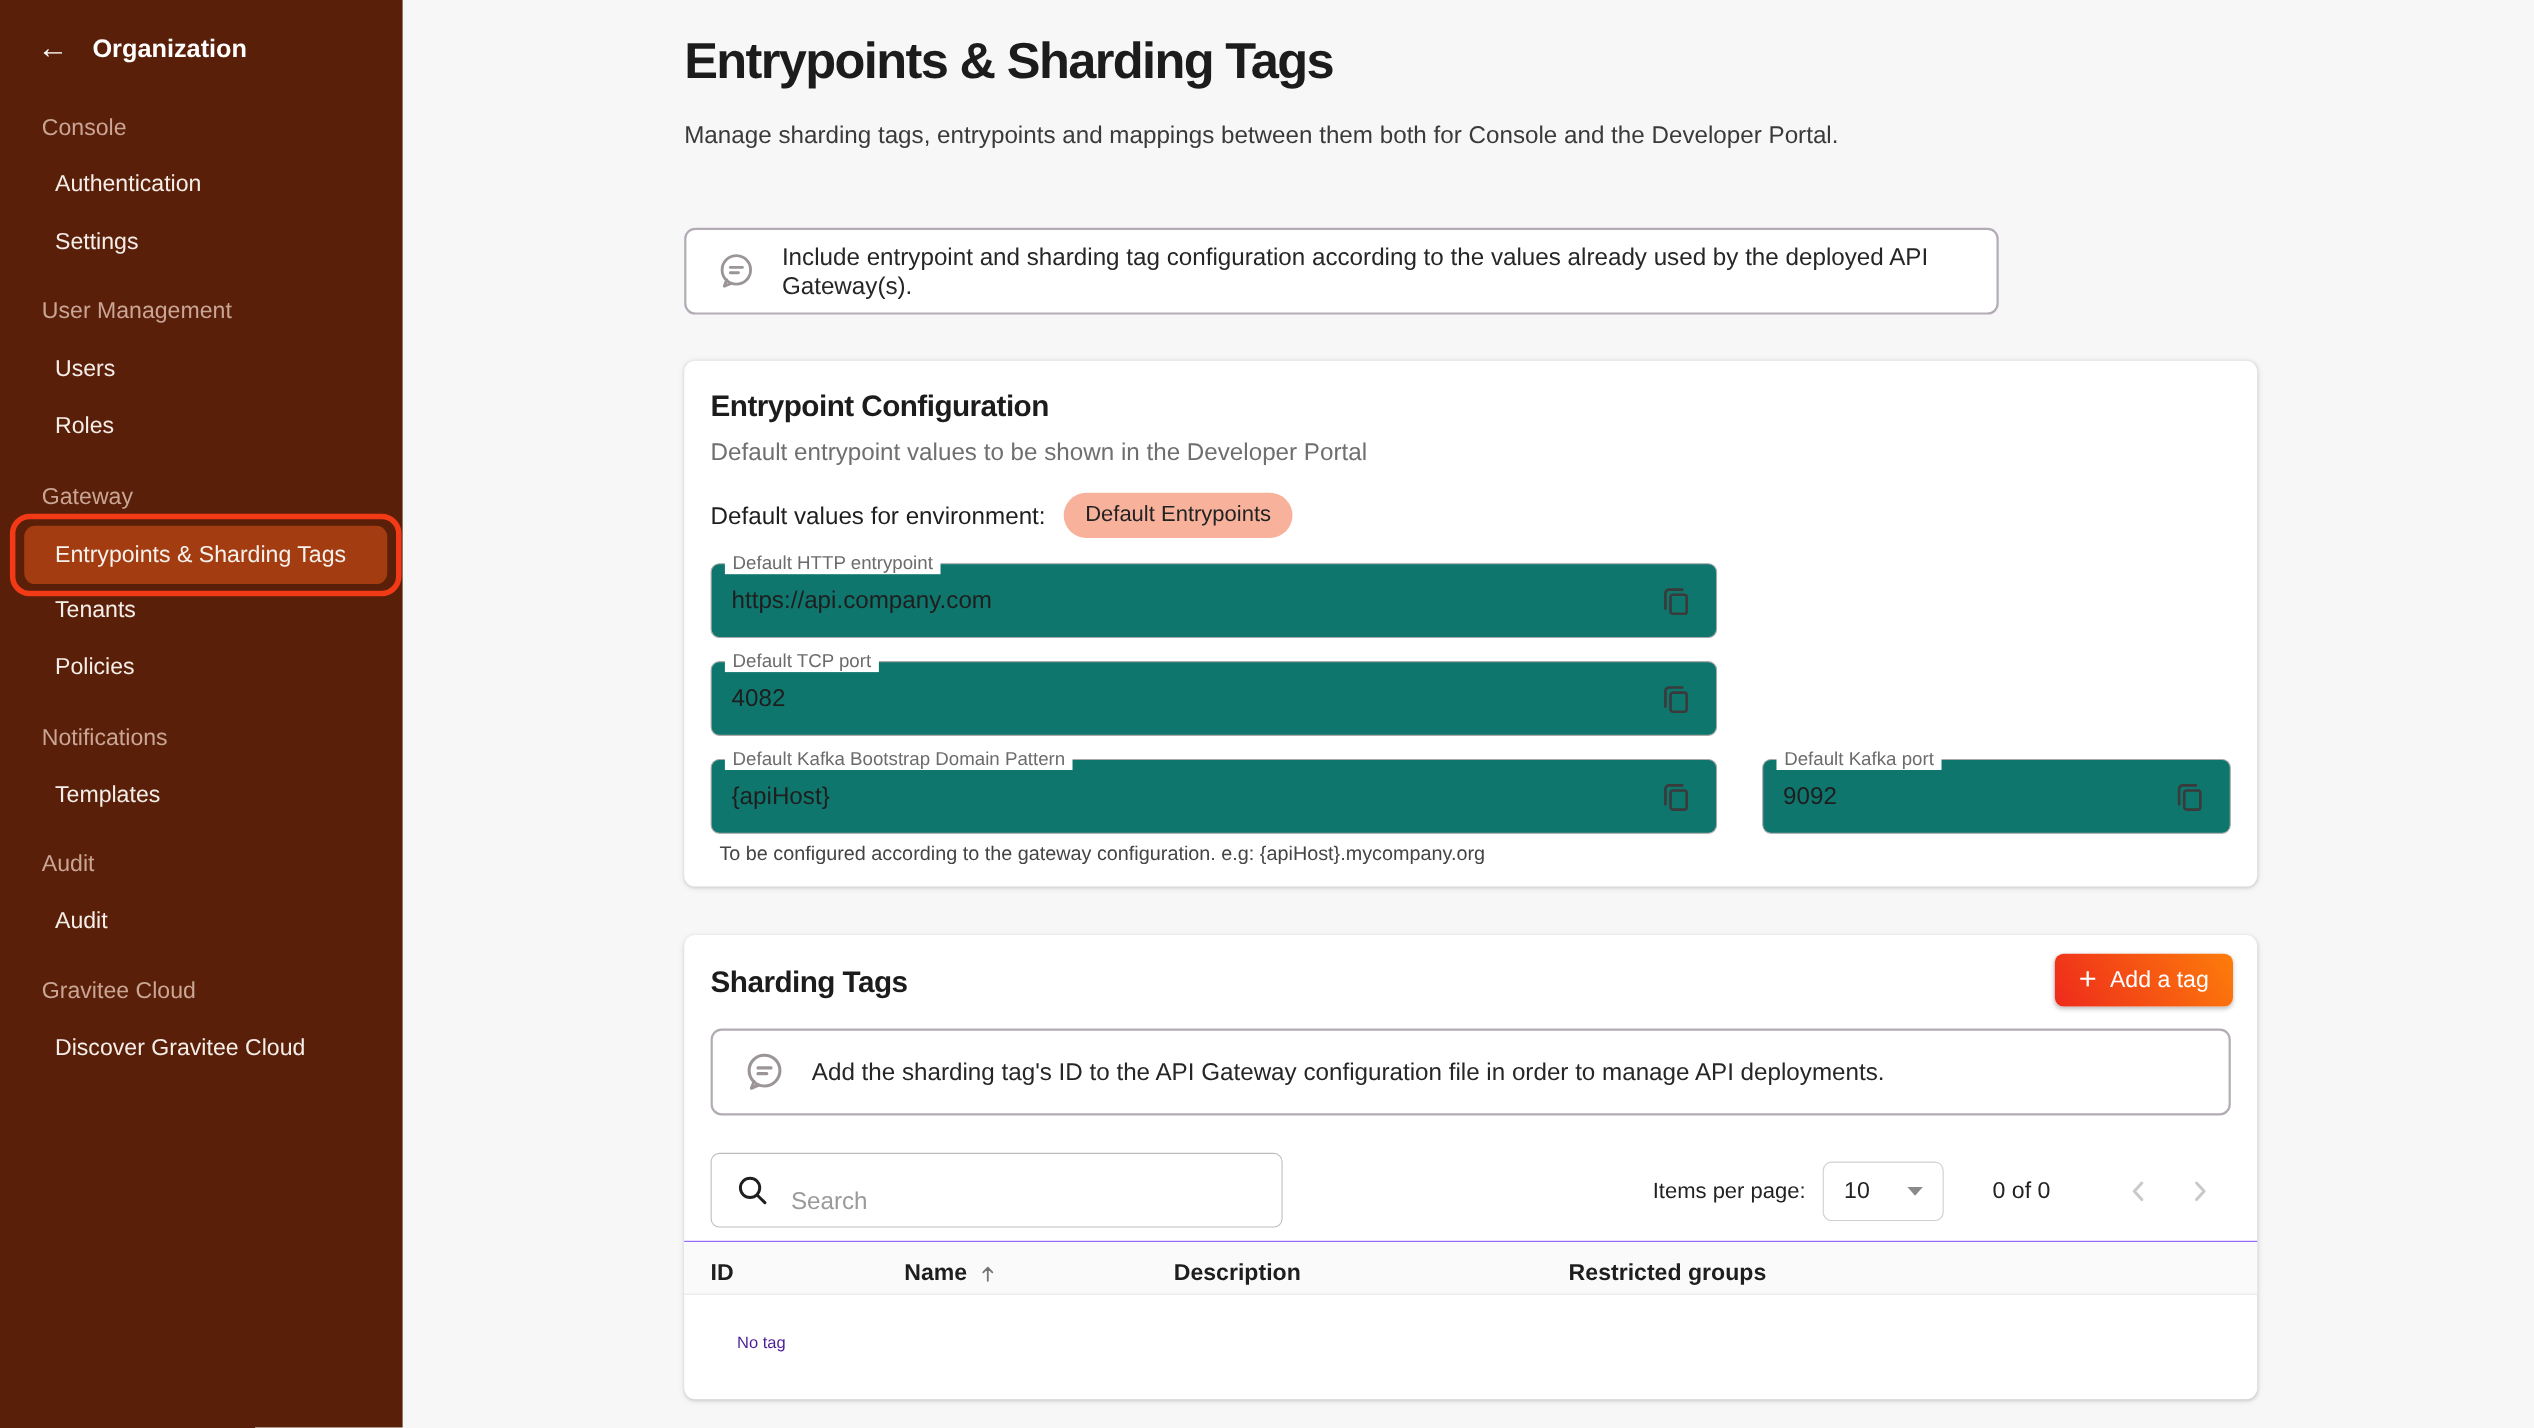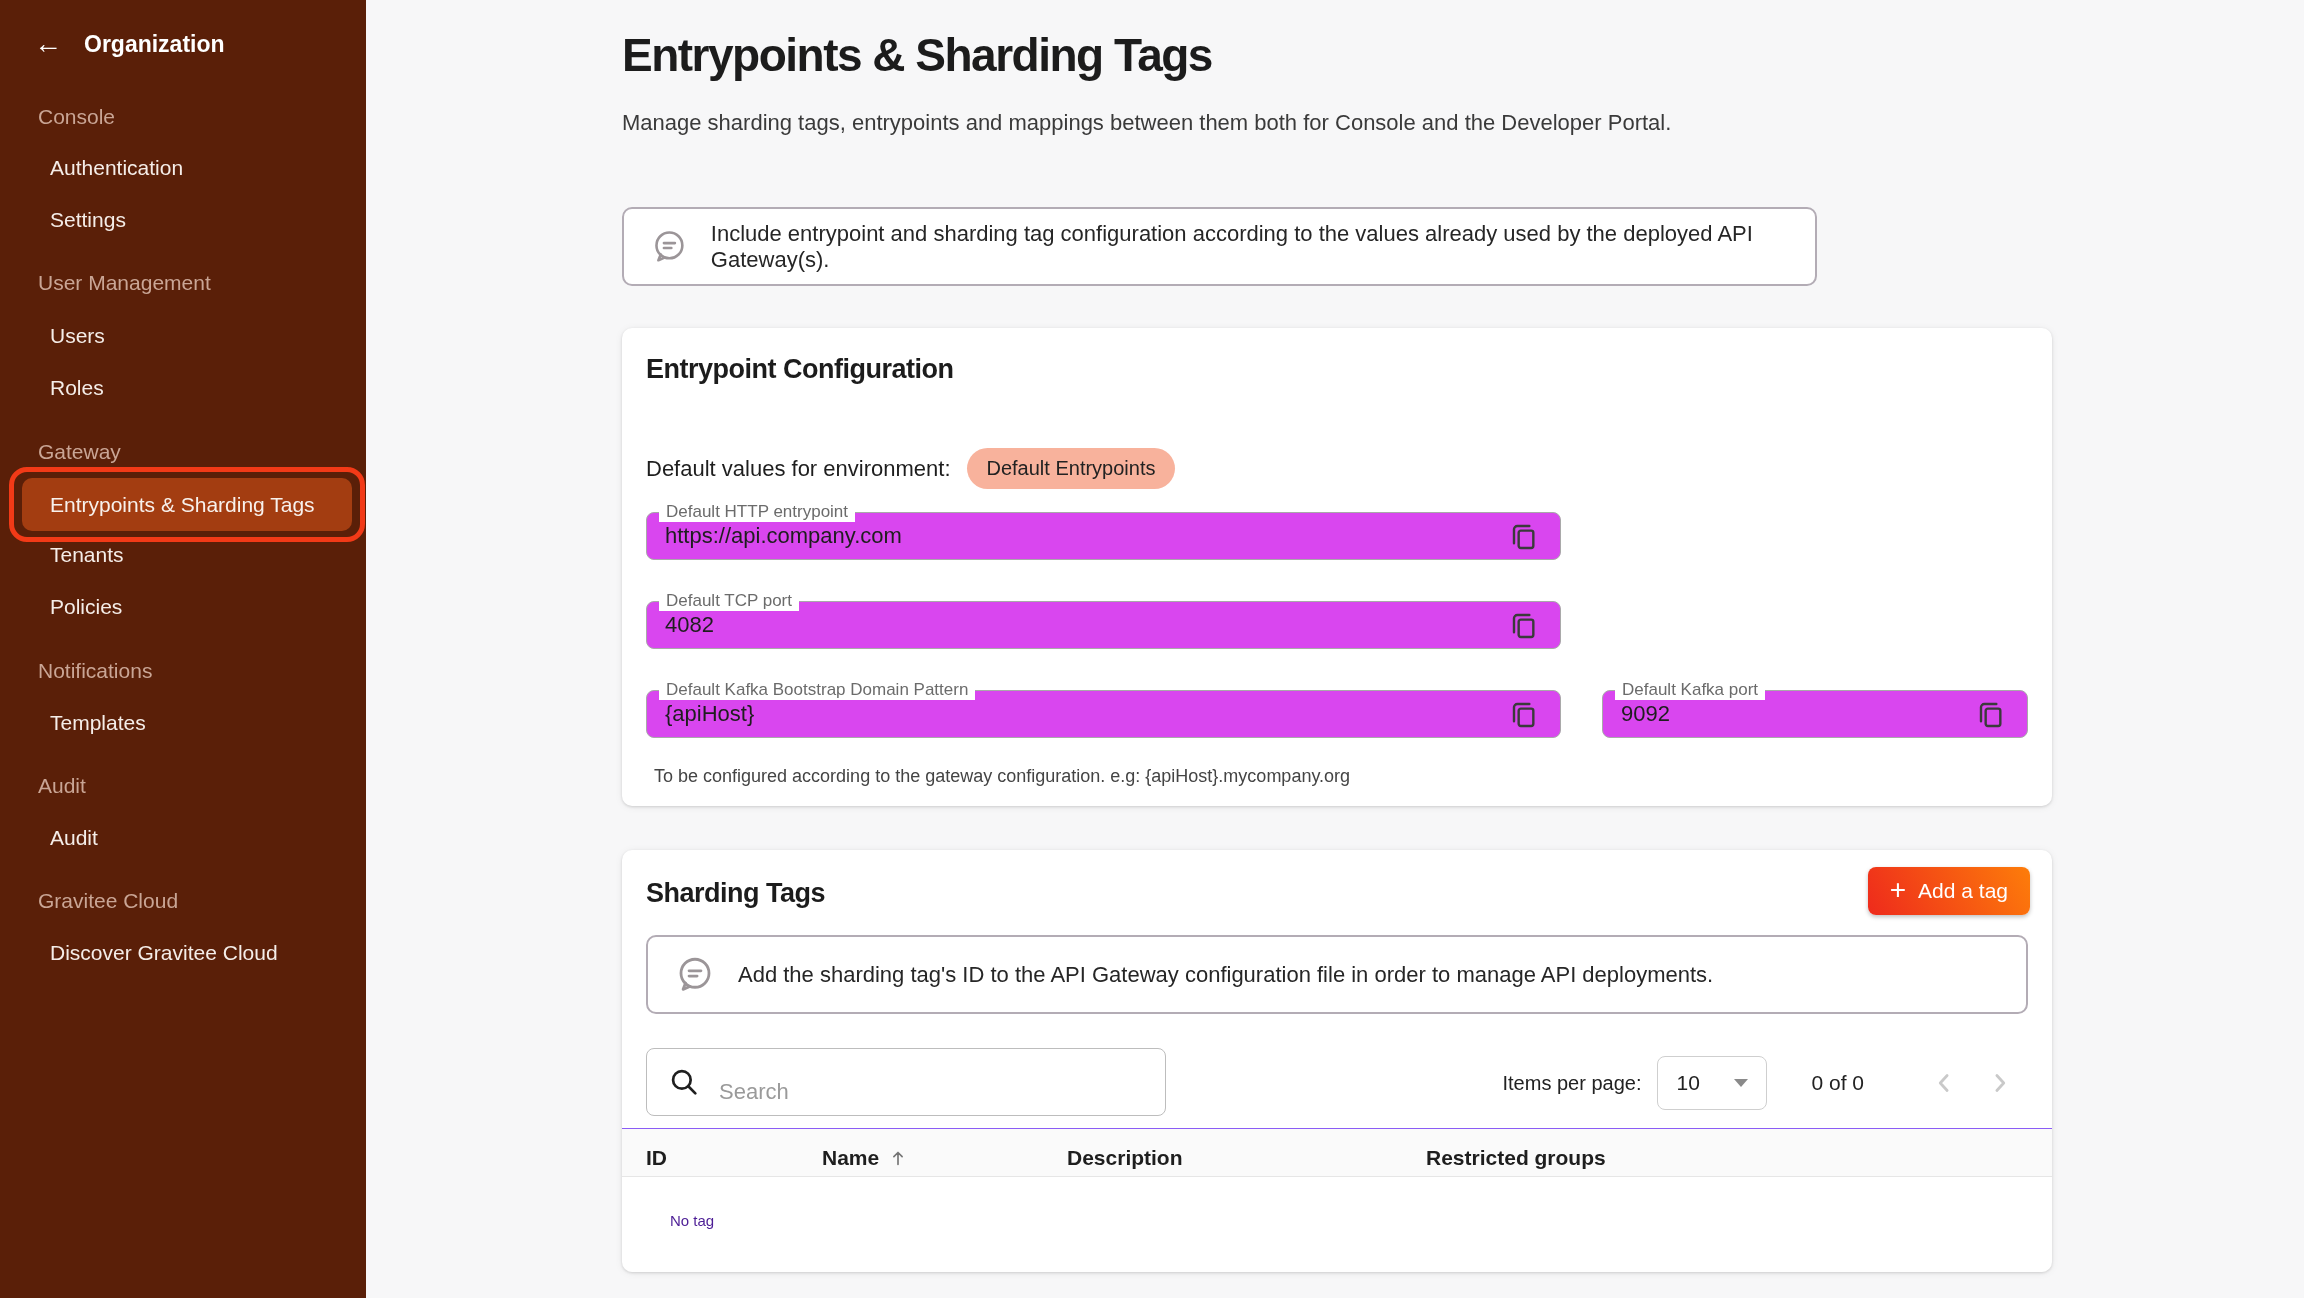--- a/index.html
+++ b/index.html
@@ -57,21 +57,21 @@
   .card-sub   { position:absolute; left:24px; font-size:22px; color:#6f6f6f; }
 
   .env-row { position:absolute; left:24px; top:120px; display:flex; align-items:center; gap:16px; }
   .env-label { font-size:22px; color:#1e1e1e; }
   .env-badge {
     background:#f8b29c; color:#222222; font-size:20px;
     padding:9px 20px; border-radius:26px; white-space:nowrap;
   }
 
   
-  .field { position:absolute; height:48px; border:1.5px solid #a9a9a9; border-radius:8px; background:#d946ef; }
+  .field { position:absolute; height:68px; border:1.5px solid #a9a9a9; border-radius:8px; background:#0f766e; }
   .field-label {
     position:absolute; top:-11px; left:12px; background:#ffffff; padding:0 7px;
     font-size:17px; color:#6b6b6b; white-space:nowrap;
   }
   .field-input {
     position:absolute; left:18px; top:0; height:100%; width:calc(100% - 90px);
     border:none; outline:none; font-family:"Liberation Sans",sans-serif;
     font-size:22px; color:#1e1e1e; background:transparent;
   }
   .copy-btn {
@@ -177,20 +177,21 @@
         <circle cx="12" cy="11" r="8" fill="none" stroke="#9b9598" stroke-width="1.6"></circle>
         <path d="M6.6 16.6 L5.2 20.2 L9 18.6" fill="none" stroke="#9b9598" stroke-width="1.6" stroke-linejoin="round" stroke-linecap="round"></path>
         <line x1="8.6" y1="9.6" x2="15.4" y2="9.6" stroke="#9b9598" stroke-width="1.6" stroke-linecap="round"></line>
         <line x1="8.6" y1="12.6" x2="13.2" y2="12.6" stroke="#9b9598" stroke-width="1.6" stroke-linecap="round"></line>
       </svg>
       <span class="banner-text">Include entrypoint and sharding tag configuration according to the values already used by the deployed API Gateway(s).</span>
     </div>
 
     <section class="card card-1">
       <div class="card-title" style="top:26px">Entrypoint Configuration</div>
+      <div class="card-sub" style="top:70px">Default entrypoint values to be shown in the Developer Portal</div>
 
       <div class="env-row">
         <span class="env-label">Default values for environment:</span>
         <span class="env-badge">Default Entrypoints</span>
       </div>
 
       <div class="field" style="left:24px; top:184px; width:915px;">
         <span class="field-label">Default HTTP entrypoint</span>
         <input class="field-input" readonly="" value="https://api.company.com" style="">
         <button class="copy-btn">

